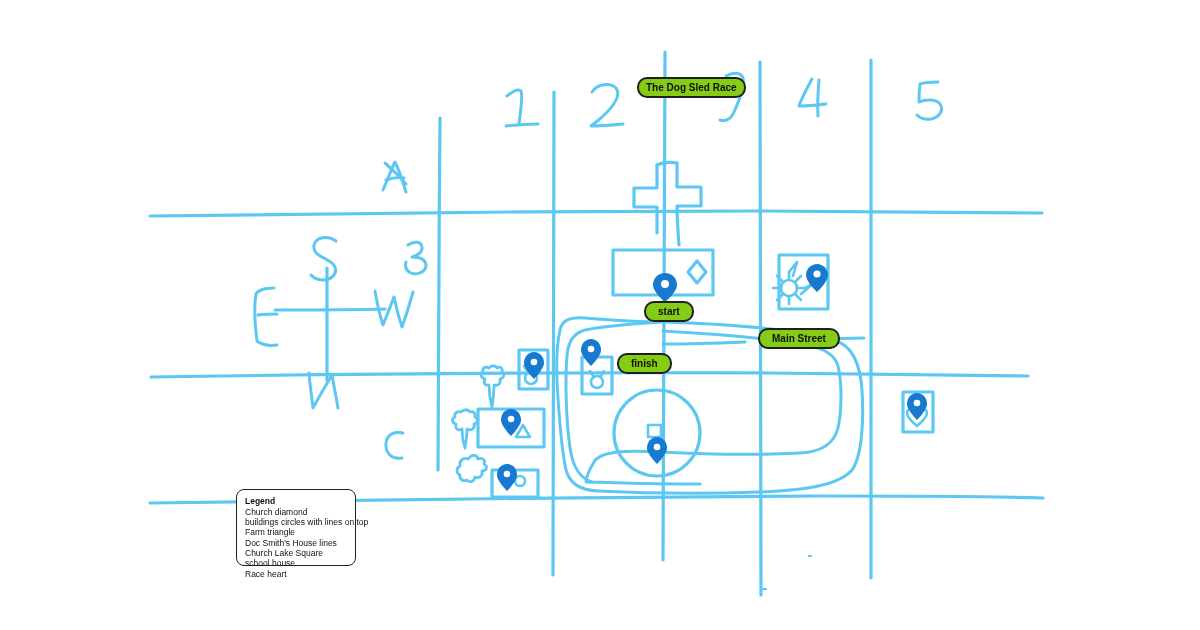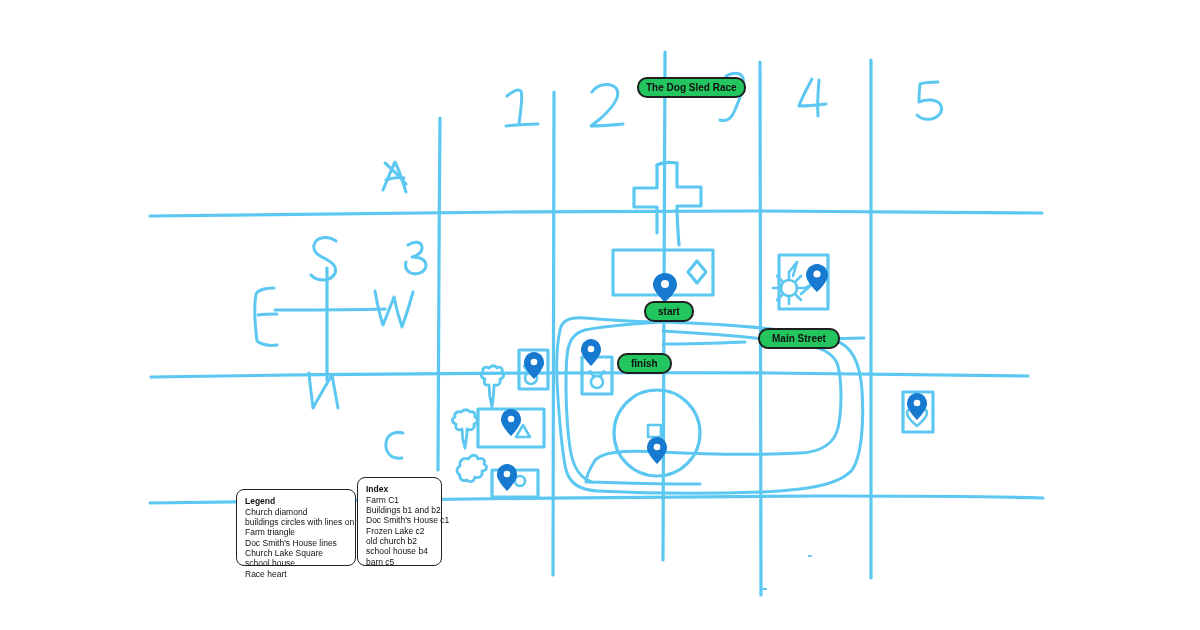--- a/index.html
+++ b/index.html
@@ -21,21 +21,21 @@
   }
   #sketch {
     position: absolute;
     left: 0;
     top: 0;
     width: 1200px;
     height: 630px;
   }
   .pill {
     position: absolute;
-    background: #22c55e;
+    background: #84cc16;
     border: 2px solid #1f1f1f;
     border-radius: 10px;
     color: #111111;
     font-weight: bold;
     font-family: "Liberation Sans", sans-serif;
     white-space: nowrap;
     display: flex;
     align-items: center;
     justify-content: center;
     box-sizing: border-box;
@@ -327,24 +327,14 @@
     <span class="bx-title">Legend</span>
     <span class="bx-line">Church diamond</span>
     <span class="bx-line">buildings circles with lines on top</span>
     <span class="bx-line">Farm triangle</span>
     <span class="bx-line">Doc Smith's House lines</span>
     <span class="bx-line">Church Lake Square</span>
     <span class="bx-line">school house</span>
     <span class="bx-line">Race heart</span>
   </div>
 
-  <div class="infobox" style="left:357px; top:477px; width:85px; height:89px;">
-    <span class="bx-title">Index</span>
-    <span class="bx-line">Farm C1</span>
-    <span class="bx-line">Buildings b1 and b2</span>
-    <span class="bx-line">Doc Smith's House c1</span>
-    <span class="bx-line">Frozen Lake c2</span>
-    <span class="bx-line">old church b2</span>
-    <span class="bx-line">school house b4</span>
-    <span class="bx-line">barn c5</span>
-  </div>
 
 </div>
 
 </body></html>

